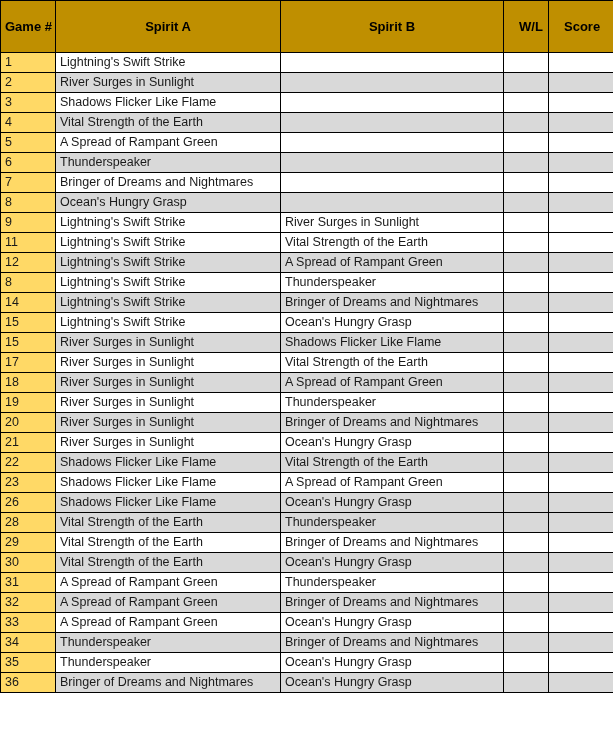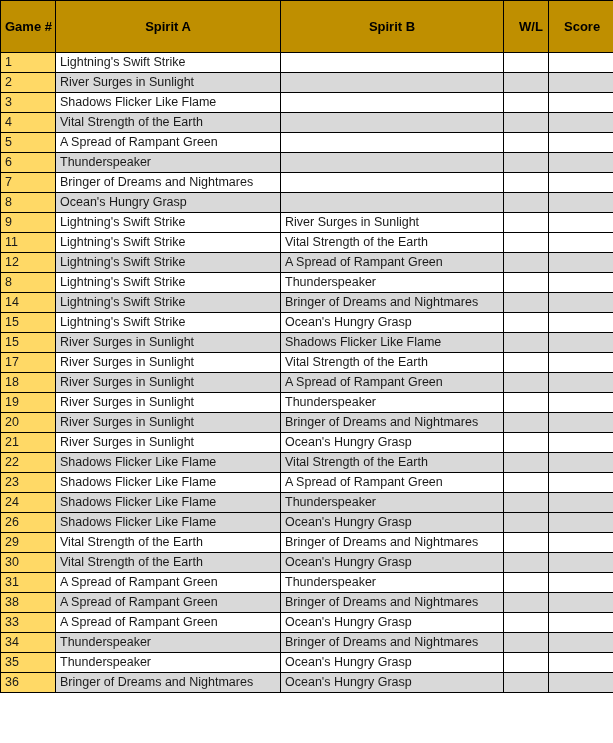--- a/index.html
+++ b/index.html
@@ -236,30 +236,30 @@
         <td class="cell-score"></td>
       </tr>
       <tr class="row-odd">
         <td class="cell-game">23</td>
         <td class="cell-a">Shadows Flicker Like Flame</td>
         <td class="cell-b">A Spread of Rampant Green</td>
         <td class="cell-wl"></td>
         <td class="cell-score"></td>
       </tr>
       <tr class="row-even">
-        <td class="cell-game">24</td>
-        <td class="cell-a">Shadows Flicker Like Flame</td>
-        <td class="cell-b">Thunderspeaker</td>
-        <td class="cell-wl"></td>
-        <td class="cell-score"></td>
-      </tr>
-      <tr class="row-even">
         <td class="cell-game">26</td>
         <td class="cell-a">Shadows Flicker Like Flame</td>
         <td class="cell-b">Ocean's Hungry Grasp</td>
+        <td class="cell-wl"></td>
+        <td class="cell-score"></td>
+      </tr>
+      <tr class="row-even">
+        <td class="cell-game">28</td>
+        <td class="cell-a">Vital Strength of the Earth</td>
+        <td class="cell-b">Thunderspeaker</td>
         <td class="cell-wl"></td>
         <td class="cell-score"></td>
       </tr>
       <tr class="row-odd">
         <td class="cell-game">29</td>
         <td class="cell-a">Vital Strength of the Earth</td>
         <td class="cell-b">Bringer of Dreams and Nightmares</td>
         <td class="cell-wl"></td>
         <td class="cell-score"></td>
       </tr>
@@ -271,21 +271,21 @@
         <td class="cell-score"></td>
       </tr>
       <tr class="row-odd">
         <td class="cell-game">31</td>
         <td class="cell-a">A Spread of Rampant Green</td>
         <td class="cell-b">Thunderspeaker</td>
         <td class="cell-wl"></td>
         <td class="cell-score"></td>
       </tr>
       <tr class="row-even">
-        <td class="cell-game">38</td>
+        <td class="cell-game">32</td>
         <td class="cell-a">A Spread of Rampant Green</td>
         <td class="cell-b">Bringer of Dreams and Nightmares</td>
         <td class="cell-wl"></td>
         <td class="cell-score"></td>
       </tr>
       <tr class="row-odd">
         <td class="cell-game">33</td>
         <td class="cell-a">A Spread of Rampant Green</td>
         <td class="cell-b">Ocean's Hungry Grasp</td>
         <td class="cell-wl"></td>

